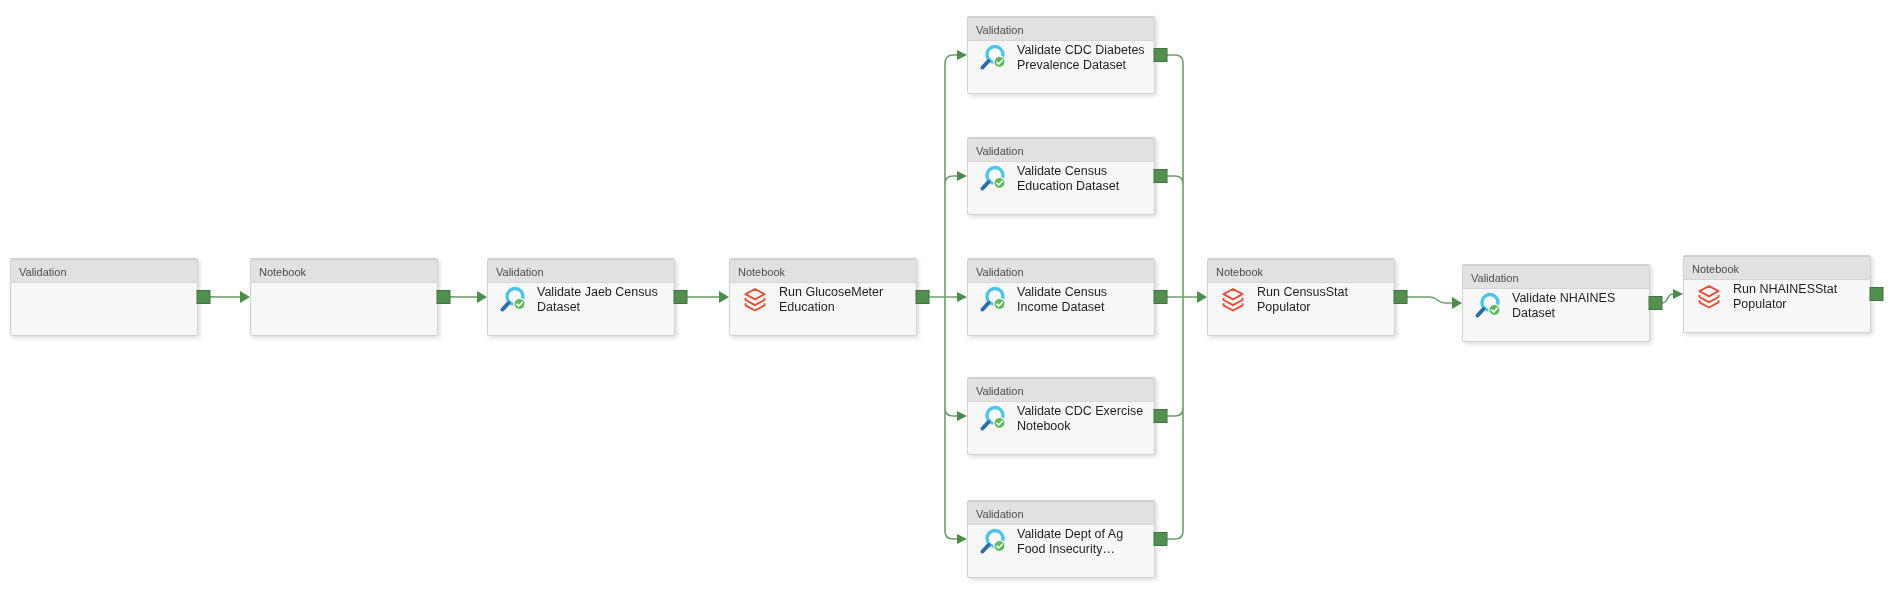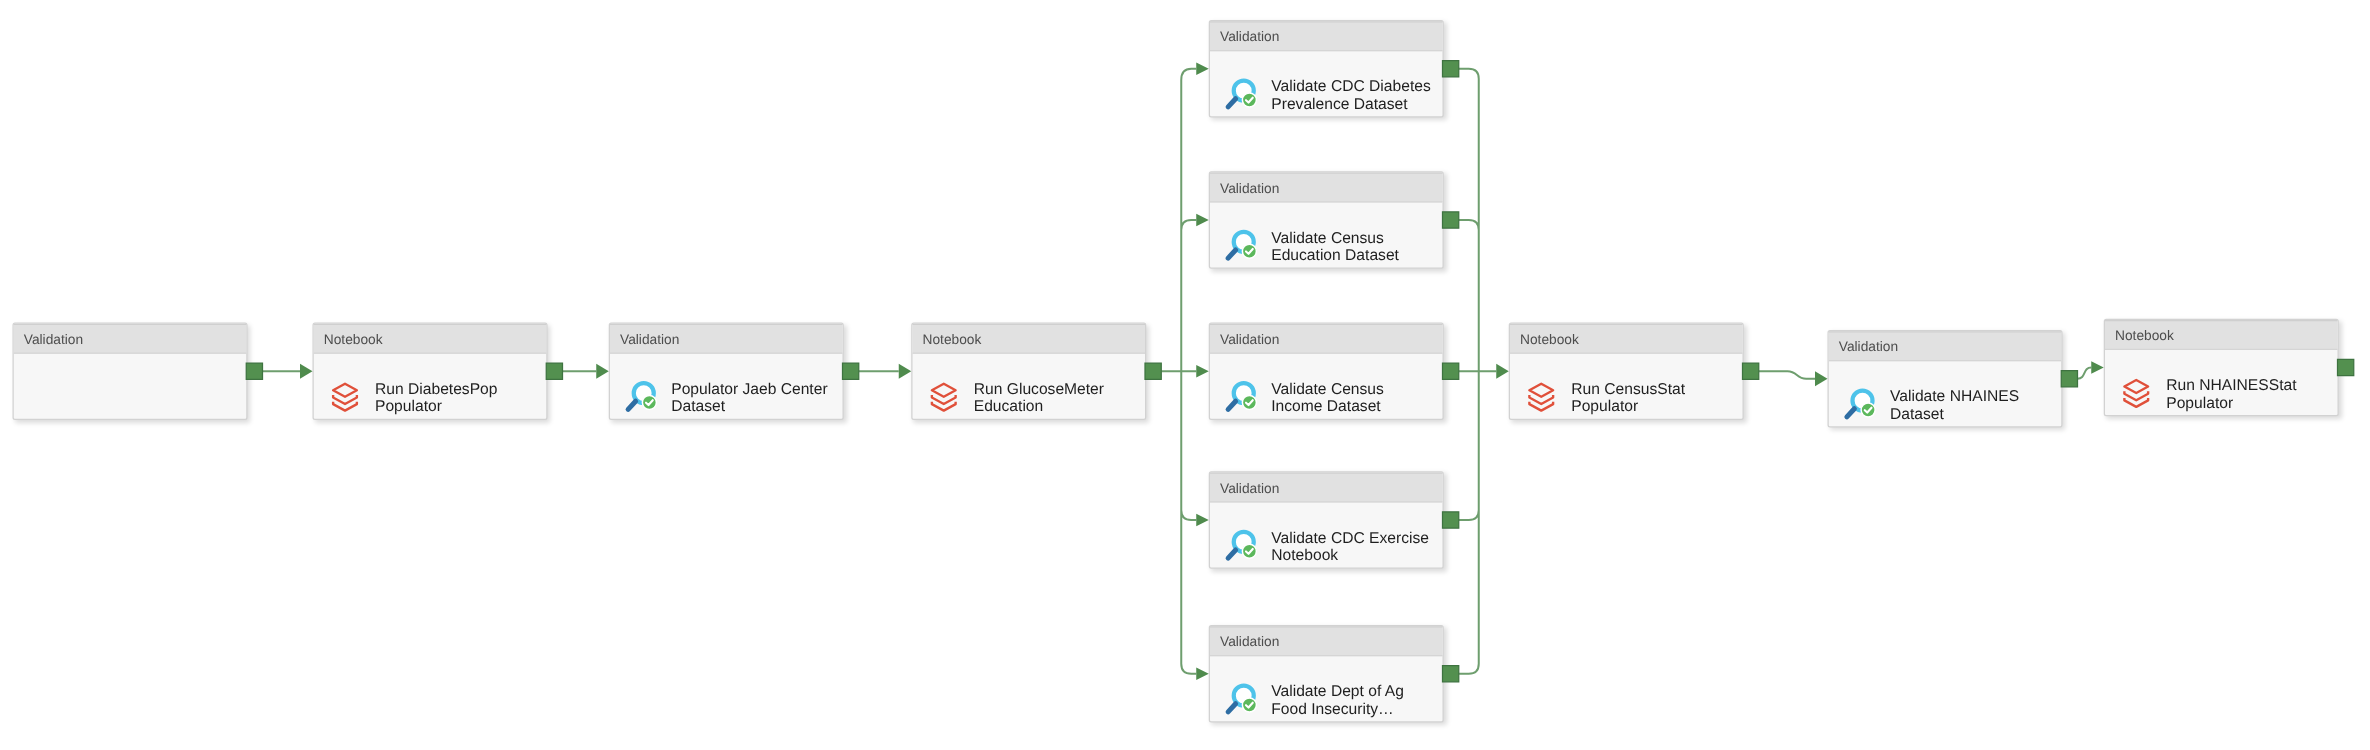--- a/index.html
+++ b/index.html
@@ -13,65 +13,55 @@
     background:#f7f7f7;border:1px solid #d2d2d2;border-radius:2px;
     box-shadow:2px 2px 4px rgba(0,0,0,0.14);
   }
   .node-header{
     height:24px;line-height:24px;box-sizing:border-box;
     background:#e1e1e1;border-bottom:1px solid #d5d5d5;border-top:1px solid #cfcfcf;
     padding:0 0 0 8px;font-size:11px;color:#4d4d4d;
     white-space:nowrap;overflow:hidden;
   }
   .node-body{
-    height:52px;display:flex;align-items:flex-end;gap:9px;
+    height:52px;display:flex;align-items:flex-start;gap:9px;
     padding:2px 6px 2px 10px;box-sizing:border-box;
   }
   .node-icon{flex:0 0 auto;width:30px;height:30px;display:flex;align-items:center;justify-content:center;}
   .node-title{
     font-size:12.5px;color:#1f1f1f;line-height:1.18;
     max-width:134px;
   }
   #edges{position:absolute;left:0;top:0;pointer-events:none;}
 </style>
 </head>
 <body>
 
 <div id="canvas">
 
   <div class="node" style="left:10px;top:258px;">
     <div class="node-header">Validation</div>
   </div>
 
   <div class="node" style="left:250px;top:258px;">
     <div class="node-header">Notebook</div>
-    <div class="node-body">
-      <span class="node-icon">
-        <svg width="28" height="28" viewBox="0 0 28 28" fill="none" stroke="#e0503a" stroke-width="1.9" stroke-linejoin="round">
-          <path d="M14 3 L23.5 8.2 L14 13.4 L4.5 8.2 Z"></path>
-          <path d="M4.5 12 L4.5 14 L14 19.2 L23.5 14 L23.5 12"></path>
-          <path d="M4.5 17.3 L4.5 19.3 L14 24.5 L23.5 19.3 L23.5 17.3"></path>
-        </svg>
-      </span>
-      <span class="node-title">Run DiabetesPop Populator</span>
-    </div>
   </div>
 
   <div class="node" style="left:487px;top:258px;">
     <div class="node-header">Validation</div>
     <div class="node-body">
       <span class="node-icon">
         <svg width="30" height="30" viewBox="0 0 30 30">
           <circle cx="17" cy="11.5" r="8" fill="#ffffff" stroke="#4ec3ea" stroke-width="3.4"></circle>
           <line x1="10.5" y1="18" x2="4.5" y2="24.5" stroke="#2e6da3" stroke-width="4" stroke-linecap="round"></line>
           <circle cx="21.5" cy="19" r="5.6" fill="#5cb85c" stroke="#ffffff" stroke-width="1.2"></circle>
           <path d="M18.8 19.2 L20.8 21 L24.2 17.2" fill="none" stroke="#ffffff" stroke-width="1.7" stroke-linecap="round" stroke-linejoin="round"></path>
         </svg>
       </span>
-      <span class="node-title">Populator Jaeb Center Dataset</span>
+      <span class="node-title">Validate Jaeb Census Dataset</span>
     </div>
   </div>
 
   <div class="node" style="left:729px;top:258px;">
     <div class="node-header">Notebook</div>
     <div class="node-body">
       <span class="node-icon">
         <svg width="28" height="28" viewBox="0 0 28 28" fill="none" stroke="#e0503a" stroke-width="1.9" stroke-linejoin="round">
           <path d="M14 3 L23.5 8.2 L14 13.4 L4.5 8.2 Z"></path>
           <path d="M4.5 12 L4.5 14 L14 19.2 L23.5 14 L23.5 12"></path>

